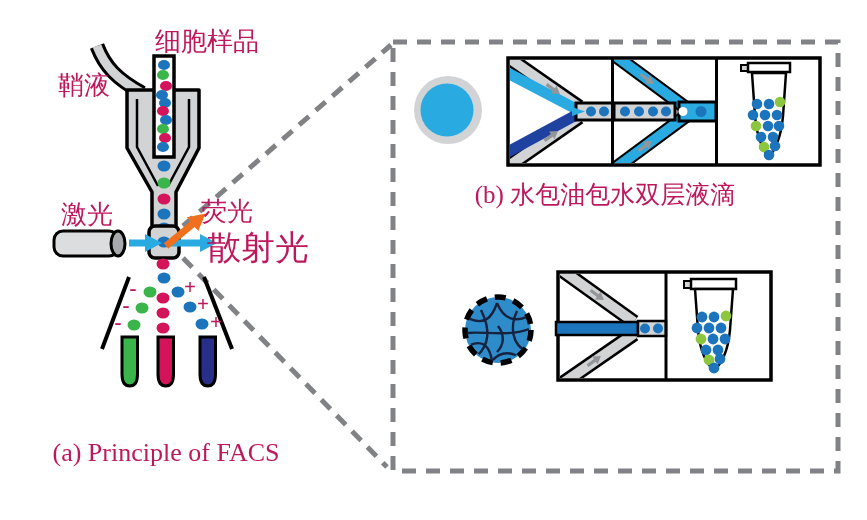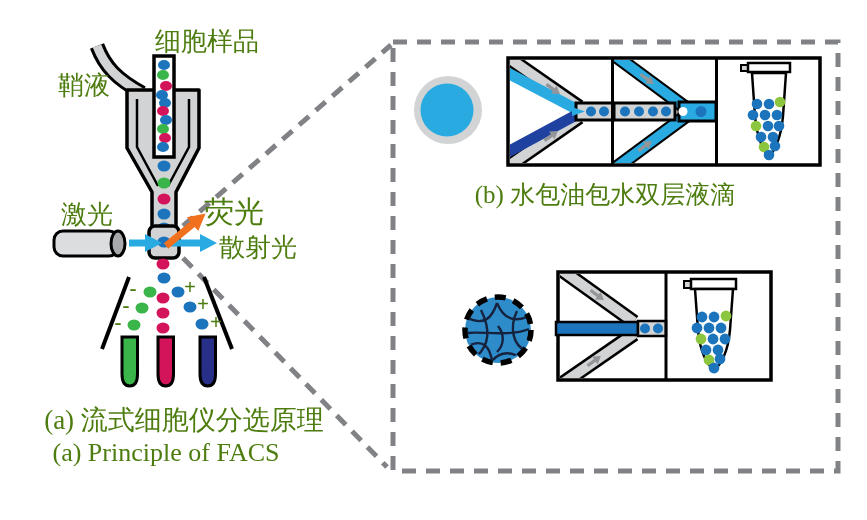--- a/index.html
+++ b/index.html
@@ -3,21 +3,21 @@
 <meta charset="utf-8">
 <style>
   html,body{margin:0;padding:0;background:#fff;}
   .canvas{
     position:relative;width:867px;height:520px;background:#ffffff;overflow:hidden;
     font-family:"Liberation Serif","DejaVu Serif",serif;
   }
   .canvas svg{position:absolute;left:0;top:0;}
   .lbl,.cap,.sign{
     position:absolute;transform:translate(-50%,-50%);
-    white-space:nowrap;color:#4d7c0f;line-height:1;
+    white-space:nowrap;color:#be185d;line-height:1;
     font-family:"Liberation Serif","DejaVu Serif",serif;
   }
   .sign{font-weight:700;font-size:21px;}
 </style>
 </head>
 <body>
 
 <div class="canvas">
 
 <svg width="867" height="520" viewBox="0 0 867 520">
@@ -238,27 +238,26 @@
             <circle cx="720" cy="359" r="5.4" fill="#1C75BC"></circle>
         <circle cx="714" cy="368" r="5.4" fill="#1C75BC"></circle>
       </g>
     </g>
   </g>
 </svg>
 
   <div class="lbl" style="left:207px;top:42px;font-size:26px">细胞样品</div>
   <div class="lbl" style="left:84px;top:86px;font-size:26px">鞘液</div>
   <div class="lbl" style="left:87px;top:215px;font-size:26px">激光</div>
-  <div class="lbl" style="left:234px;top:212px;font-size:30px">荧光</div>
-  <div class="lbl" style="left:258px;top:248px;font-size:26px">散射光</div>
+  <div class="lbl" style="left:227px;top:212px;font-size:26px">荧光</div>
+  <div class="lbl" style="left:258px;top:248px;font-size:34px">散射光</div>
 
   <span class="sign" style="left:133px;top:288px">-</span>
   <span class="sign" style="left:126px;top:305px">-</span>
   <span class="sign" style="left:118px;top:322px">-</span>
   <span class="sign" style="left:190px;top:287px">+</span>
   <span class="sign" style="left:203px;top:304px">+</span>
   <span class="sign" style="left:216px;top:322px">+</span>
 
-  <div class="cap" style="left:184px;top:420px;font-size:27px">(a) 流式细胞仪分选原理</div>
   <div class="cap" style="left:166px;top:453px;font-size:26px">(a) Principle of FACS</div>
   <div class="cap" style="left:605px;top:194px;font-size:25px">(b) 水包油包水双层液滴</div>
 
 </div>
 
 </body></html>

